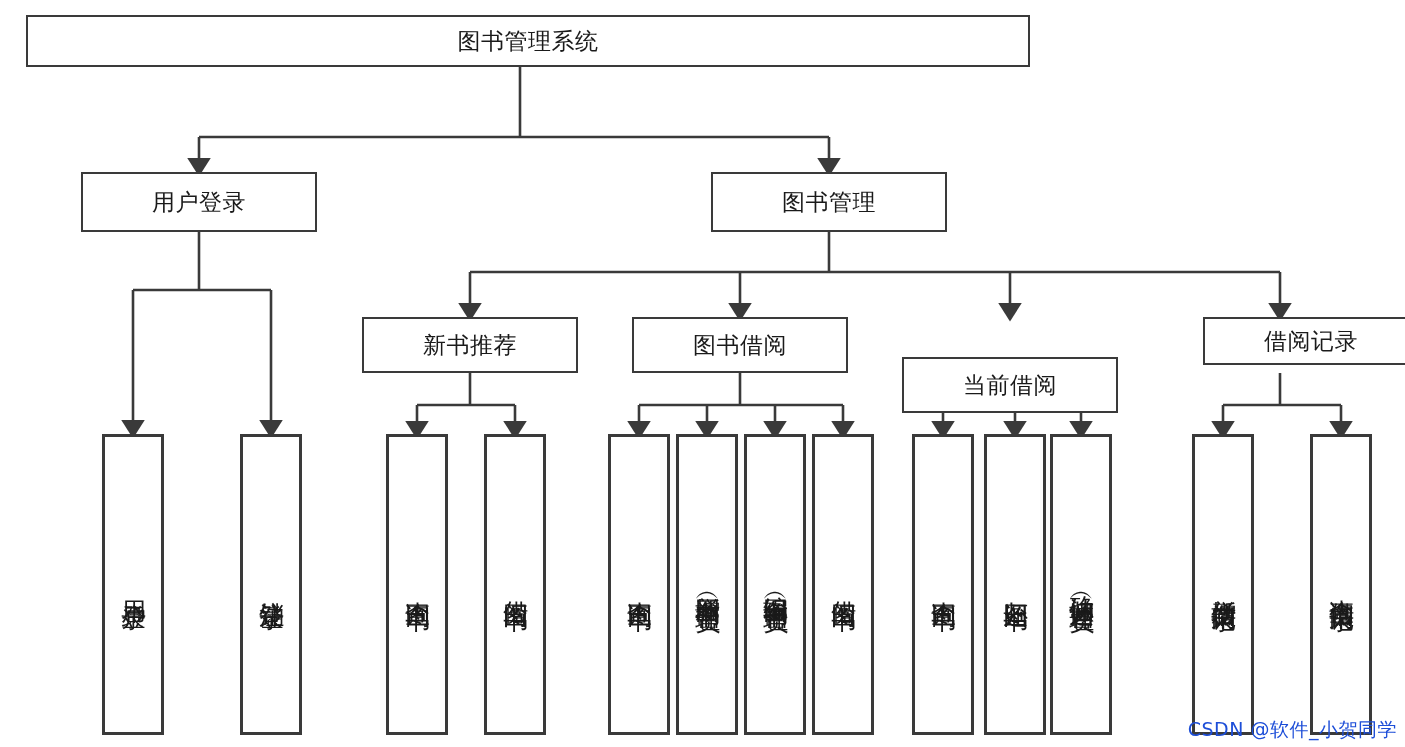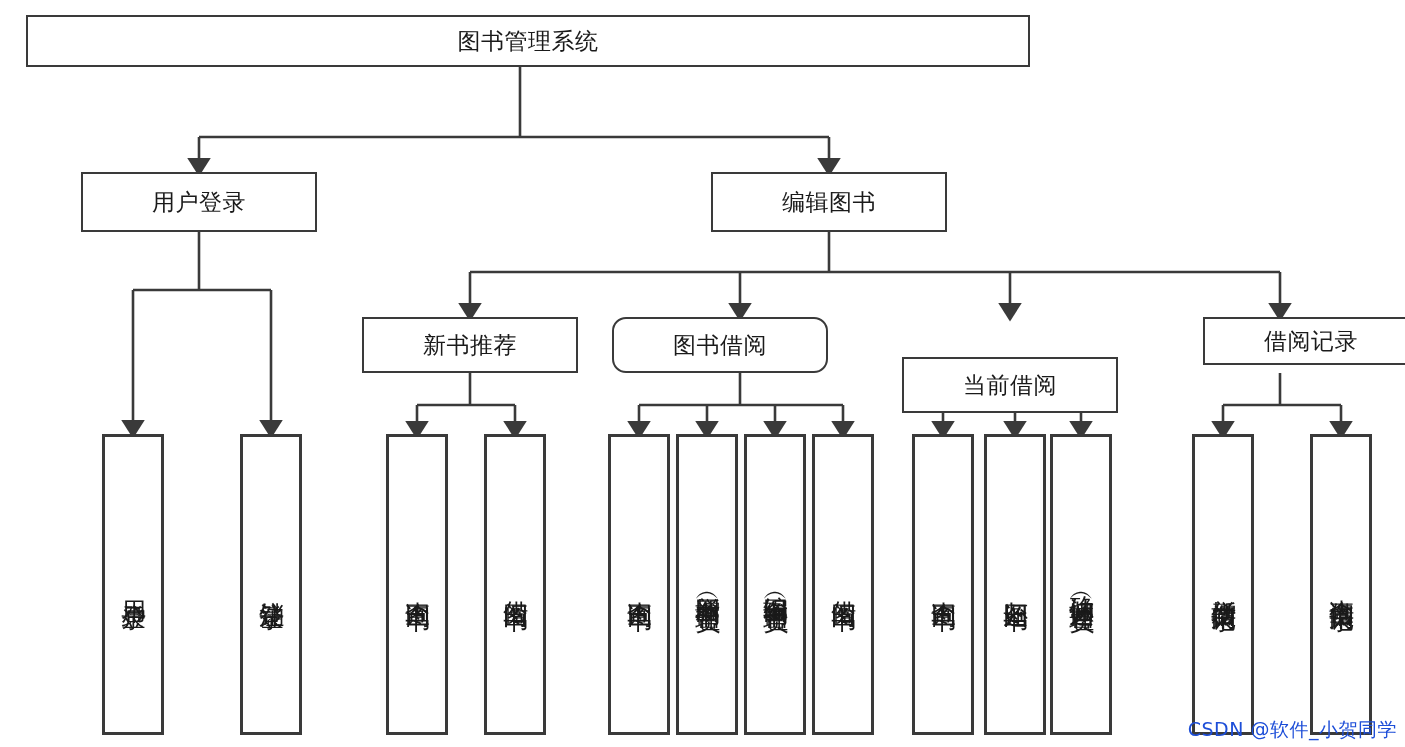--- a/index.html
+++ b/index.html
@@ -121,27 +121,27 @@
   </svg>
 
   <div class="node" style="left: 18px; top: 15px; width: 1004px; height: 52px; margin-left: 8px;">
     <span class="node-label">图书管理系统</span>
   </div>
 
   <div class="node" style="left: 81px; top: 172px; width: 236px; height: 60px;">
     <span class="node-label">用户登录</span>
   </div>
   <div class="node" style="left: 711px; top: 172px; width: 236px; height: 60px;">
-    <span class="node-label">编辑图书</span>
+    <span class="node-label">图书管理</span>
   </div>
 
   <div class="node" style="left: 362px; top: 317px; width: 216px; height: 56px;">
     <span class="node-label">新书推荐</span>
   </div>
-  <div class="node" style="left: 612px; top: 317px; width: 216px; height: 56px; border-radius: 14px;">
+  <div class="node" style="left: 632px; top: 317px; width: 216px; height: 56px;">
     <span class="node-label">图书借阅</span>
   </div>
   <div class="node" style="left: 902px; top: 317px; width: 216px; height: 56px; margin-top: 40px;">
     <span class="node-label">当前借阅</span>
   </div>
   <div class="node" style="left: 1203px; top: 317px; width: 216px; height: 48px;">
     <span class="node-label">借阅记录</span>
   </div>
 
   <div class="node leaf" style="left: 102px; top: 434px; width: 62px; height: 301px;">

